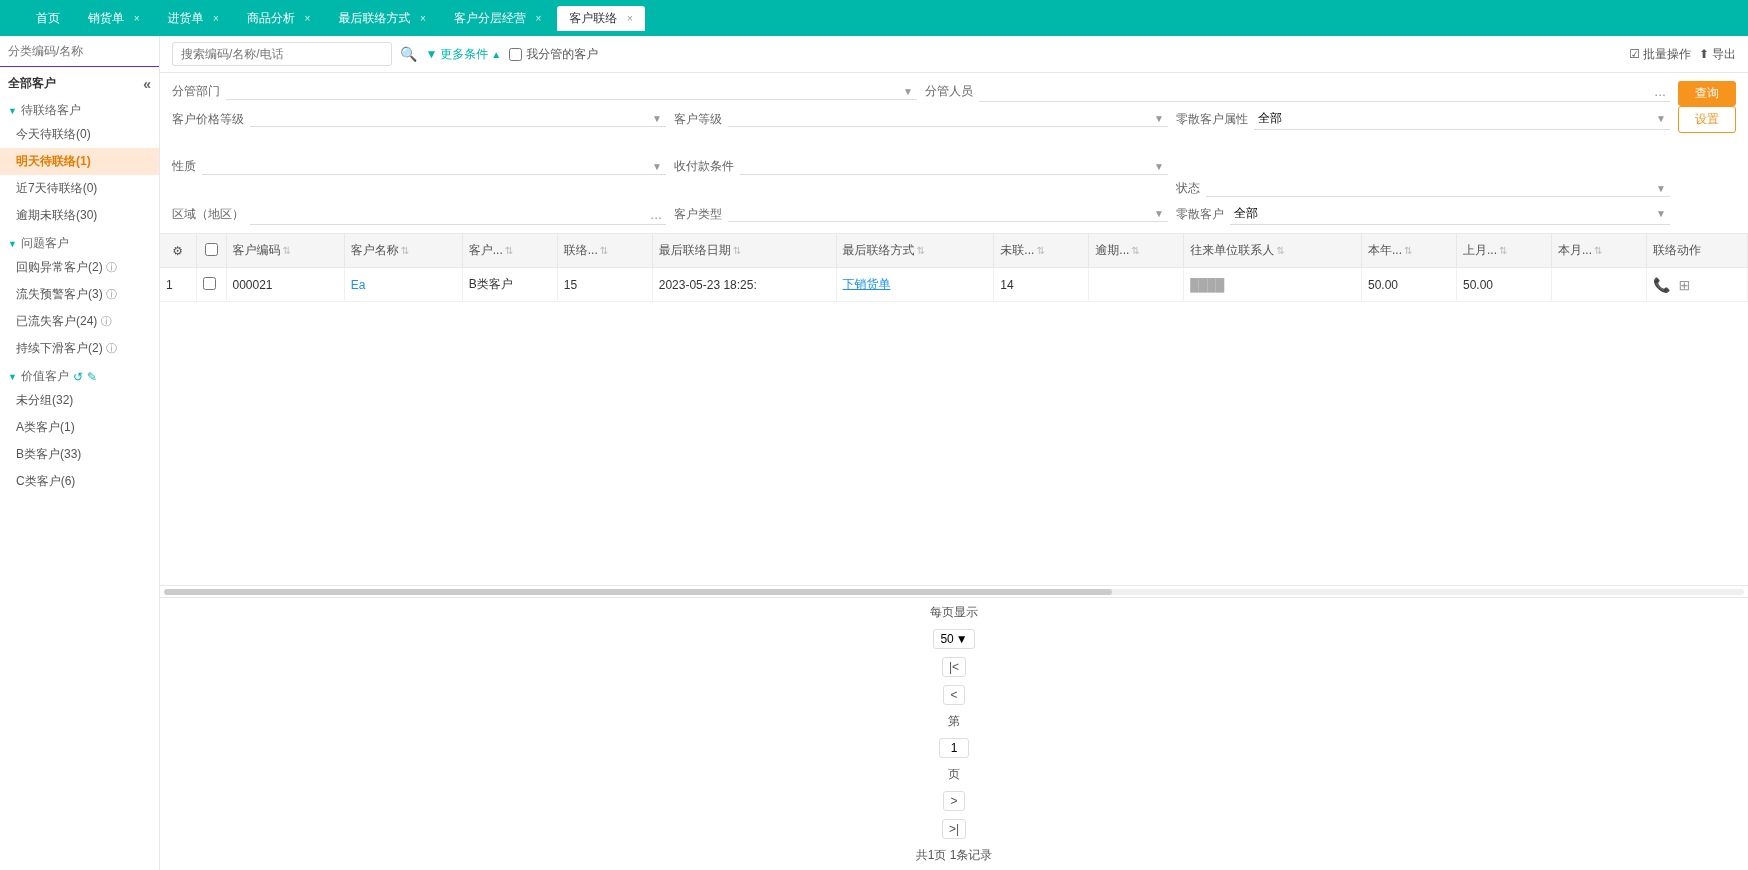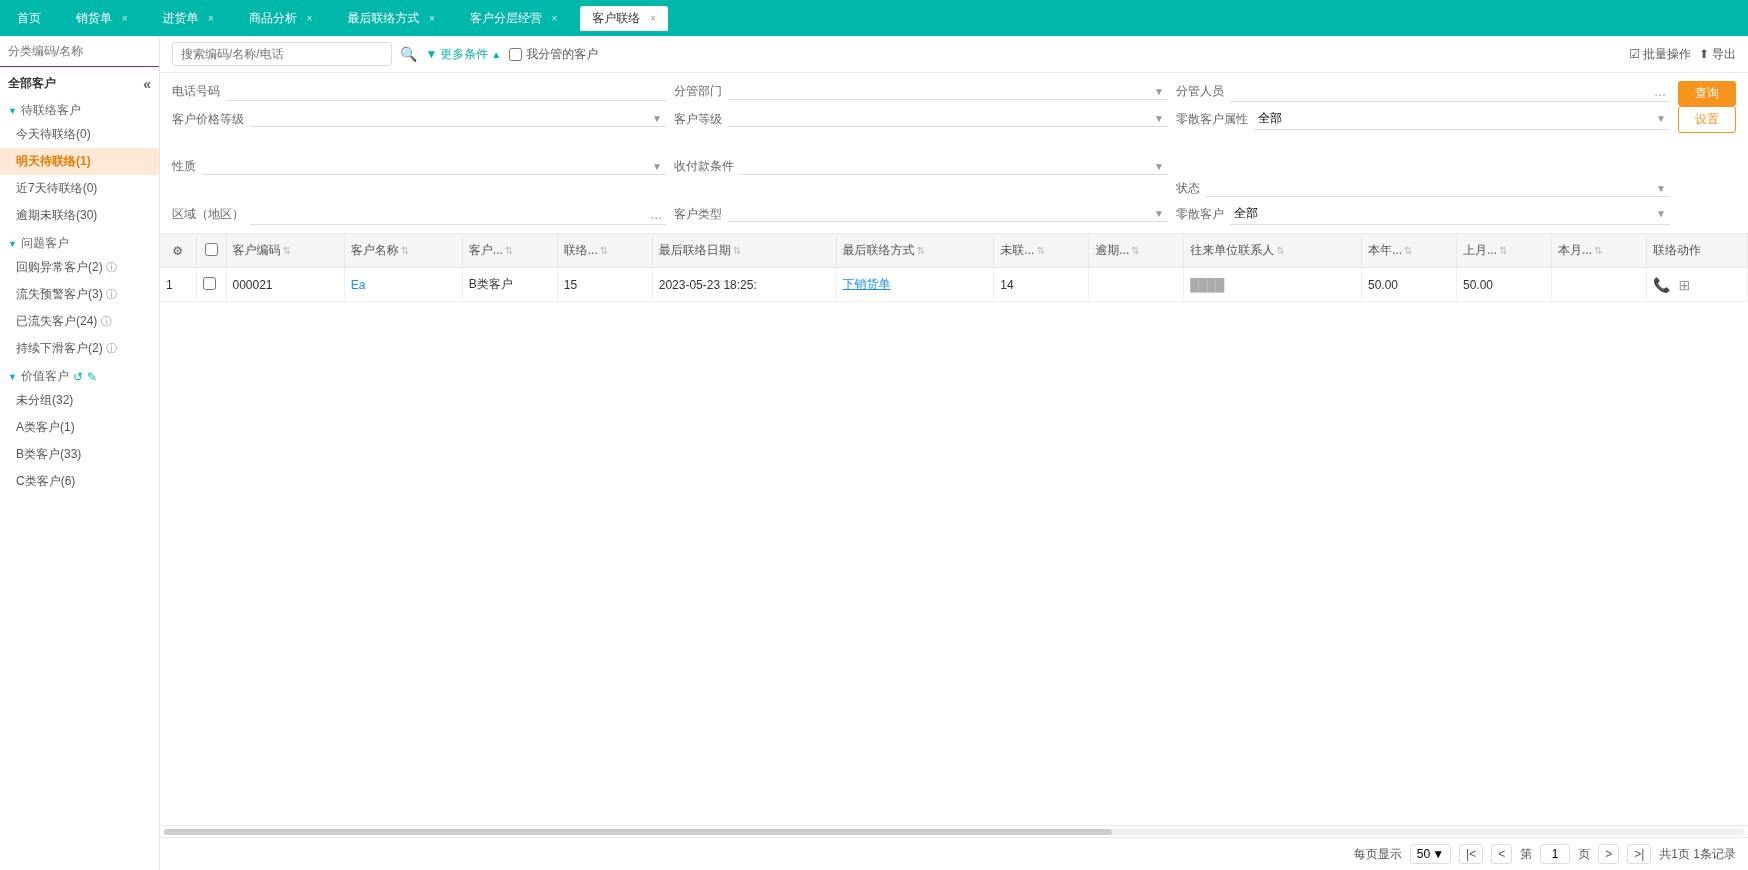--- a/index.html
+++ b/index.html
@@ -4,22 +4,22 @@
   <style>
     * { box-sizing: border-box; margin: 0; padding: 0; font-family: 'Microsoft YaHei', Arial, sans-serif; font-size: 12px; }
     body { background: #f5f5f5; overflow: hidden; }
 
     
     .top-nav {
       background: #00b8a9;
       height: 36px;
       display: flex;
       align-items: center;
-      padding: 0 5px;
-      gap: 11px;
+      padding: 0 24px;
+      gap: 4px;
     }
     .nav-item {
       color: #fff;
       padding: 4px 12px;
       cursor: pointer;
       border-radius: 3px 3px 0 0;
       white-space: nowrap;
       font-size: 13px;
     }
     .nav-item.active { background: #fff; color: #333; }
@@ -263,20 +263,21 @@
     
     .bottom-bar {
       background: #fff;
       border-top: 1px solid #e8e8e8;
       padding: 6px 12px;
       display: flex;
       align-items: center;
       justify-content: flex-end;
       gap: 8px;
       flex-shrink: 0;
+      flex-direction: column;
     }
     .pagination-label { color: #555; }
     .page-size-select {
       border: 1px solid #ddd;
       border-radius: 3px;
       padding: 2px 6px;
       cursor: pointer;
       display: flex;
       align-items: center;
       gap: 2px;
@@ -460,24 +461,20 @@
         <span>⬆</span>
         <span>导出</span>
       </div>
     </div>
 
     <div class="advanced-filter">
       <div class="filter-row-with-actions">
         <div class="filter-rows-container">
 
           <div class="filter-row">
-            <div class="filter-field" style="flex:2;">
-              <span class="filter-label">电话号码</span>
-              <input class="filter-input" type="text" style="">
-            </div>
             <div class="filter-field" style="flex:2;justify-content:flex-end;">
               <span class="filter-label">分管部门</span>
               <div class="filter-select">
                 <span></span>
                 <span class="arrow">▼</span>
               </div>
             </div>
             <div class="filter-field" style="flex:2;">
               <span class="filter-label">分管人员</span>
               <div style="flex:1; border-bottom:1px solid #ddd; padding:2px 4px; display:flex; justify-content:flex-end;">

